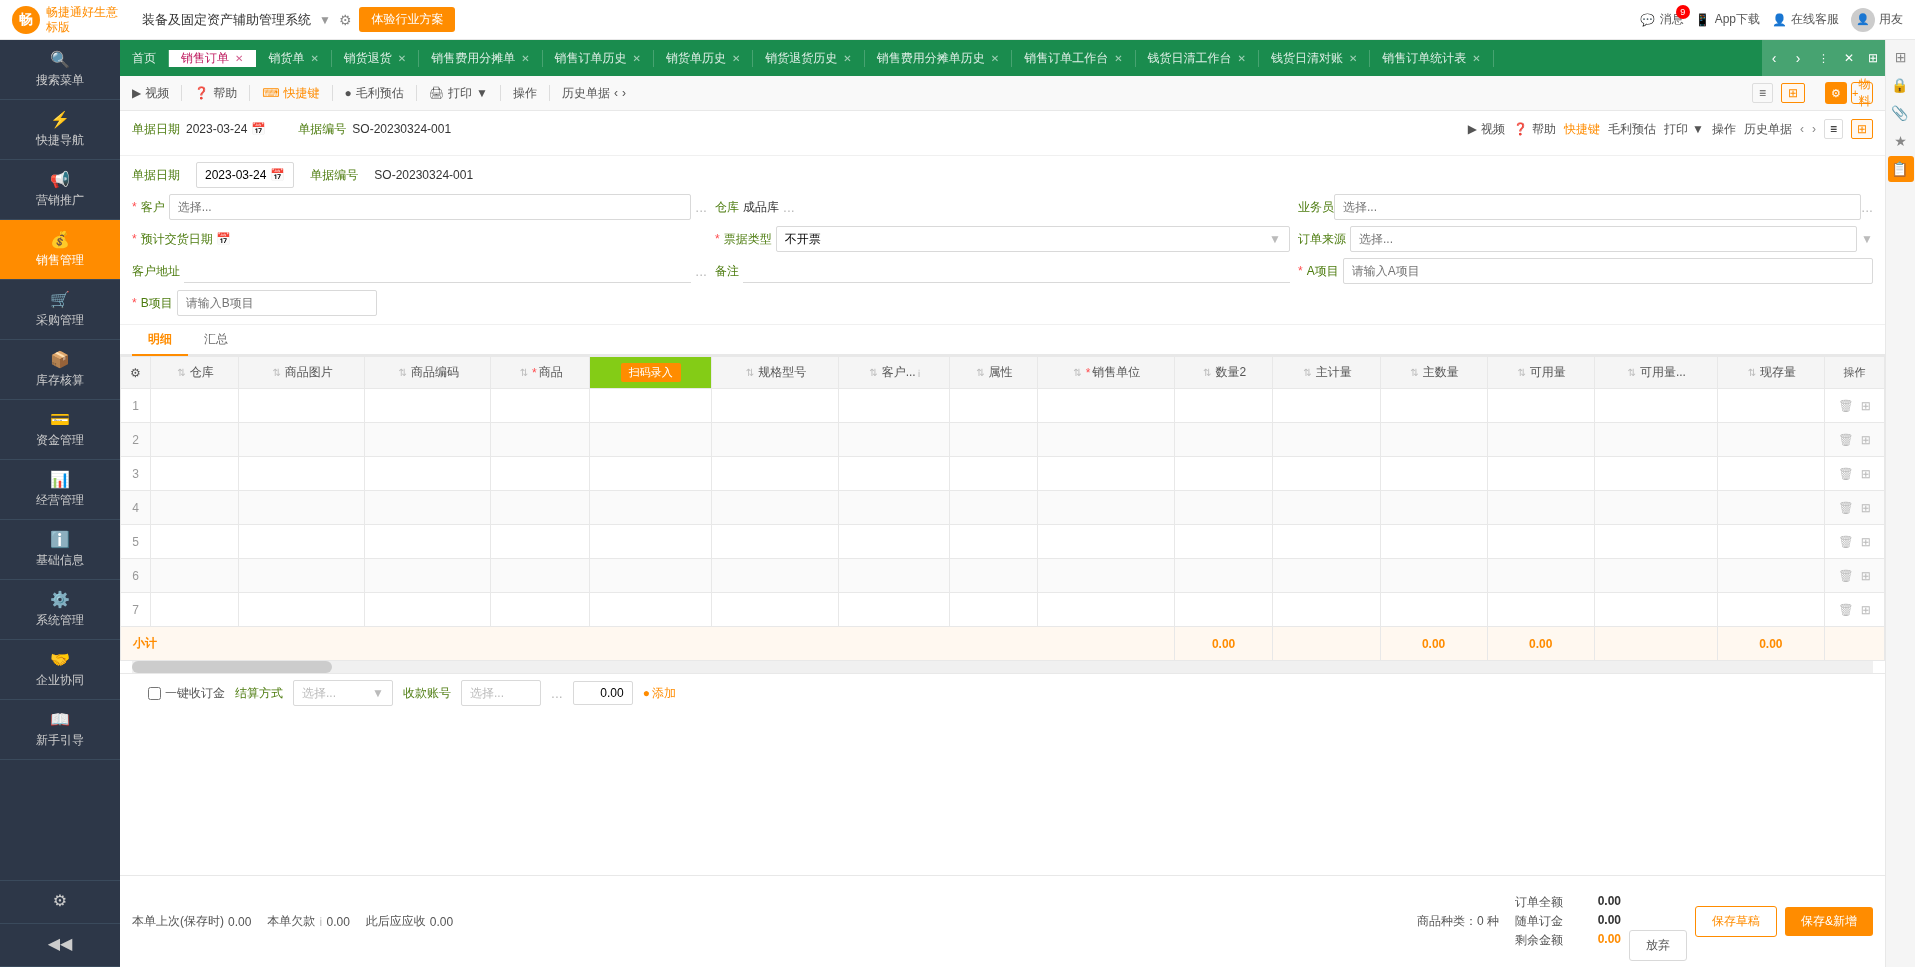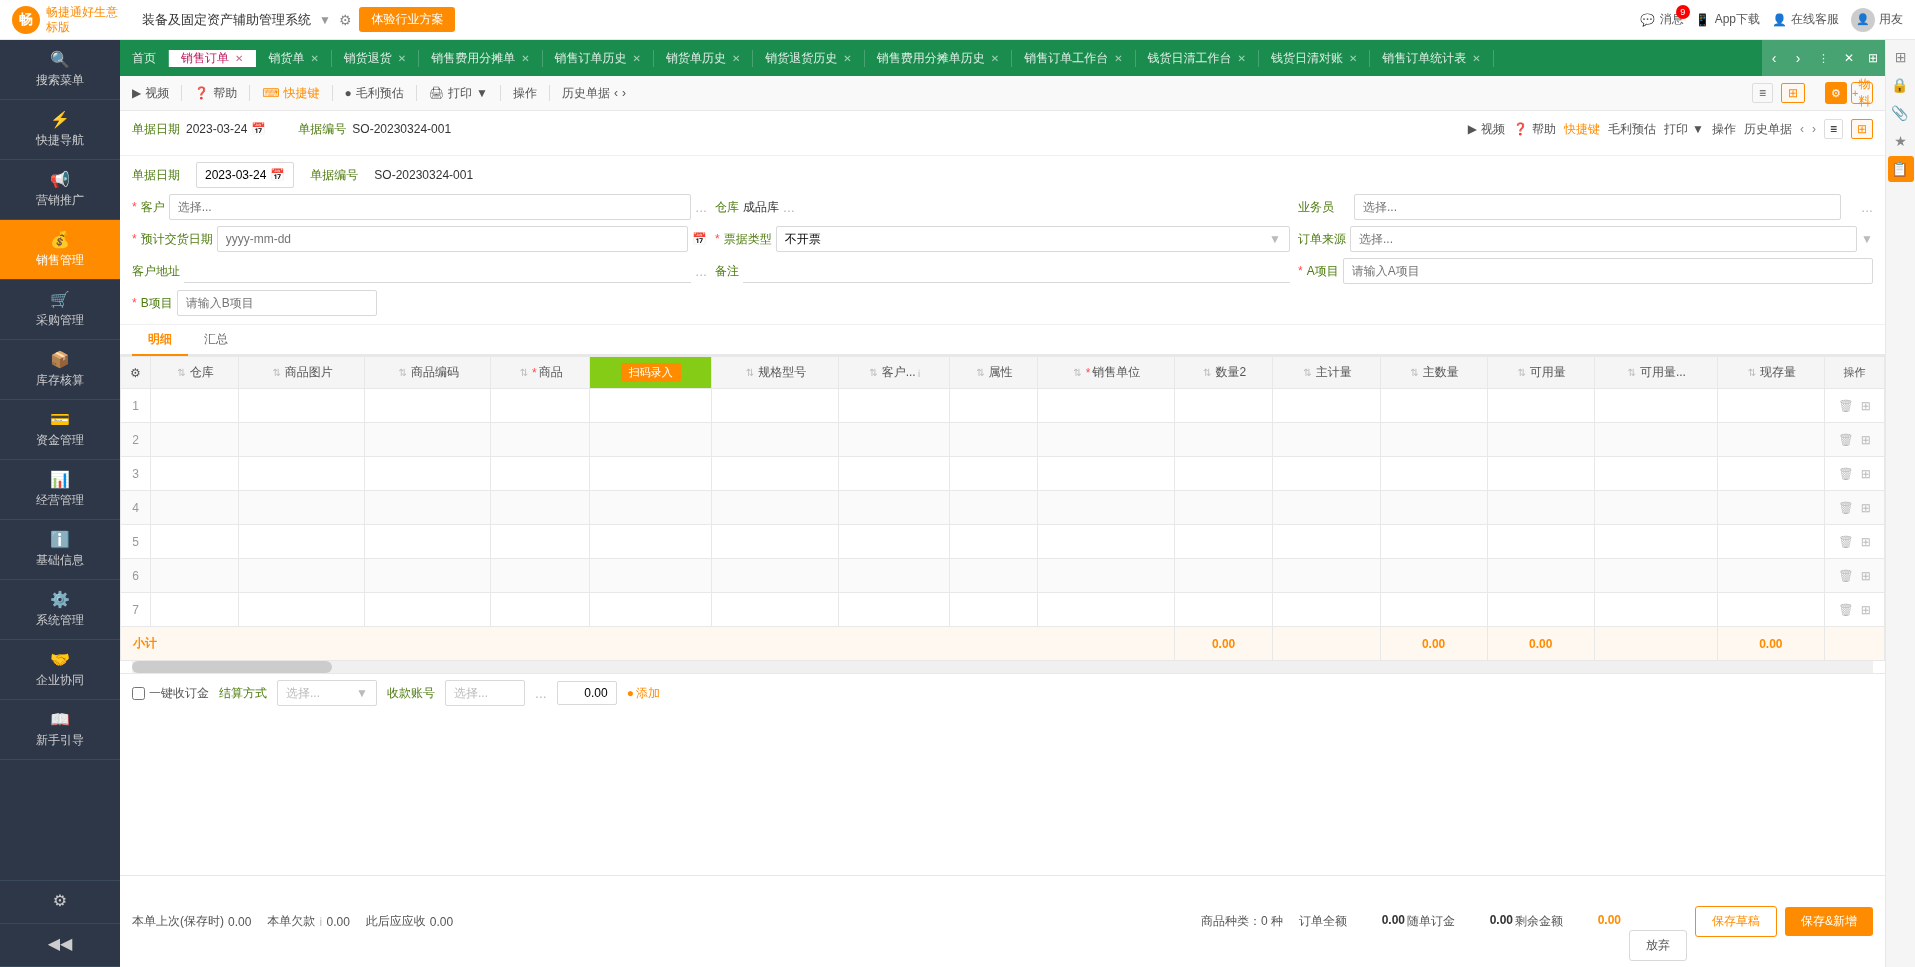--- a/index.html
+++ b/index.html
@@ -342,21 +342,21 @@
       background: #fff8f0 !important;
       font-weight: bold;
       color: #ff8c00;
     }
     .subtotal-label { color: #ff8c00; font-weight: bold; margin-top: 40px; }
 
     
     .bottom-section {
       background: #fff;
       border-top: 1px solid #e8e8e8;
-      padding: 6px 12px;
+      padding: 6px 28px;
     }
     .bottom-row {
       display: flex;
       align-items: center;
       gap: 10px;
     }
     .checkbox-label {
       display: flex;
       align-items: center;
       gap: 4px;
@@ -454,20 +454,21 @@
     .bottom-actions {
       display: flex;
       justify-content: space-between;
       align-items: center;
       padding: 6px 12px;
       background: #fff;
       border-top: 1px solid #e8e8e8;
     }
     .summary-right {
       display: flex;
+      flex-direction: column;
       align-items: flex-end;
       gap: 2px;
       margin-right: 8px;
     }
     .summary-line {
       display: flex;
       gap: 8px;
       font-size: 12px;
     }
     .summary-line .lbl { color: #555; }
@@ -756,32 +757,31 @@
             <span style="color:#ff4d4f;font-size:12px;">*</span>
             <span class="form-label">客户</span>
             <input class="form-input" style="flex: 1 1 0%;" placeholder="选择...">
             <span class="ellipsis-btn">...</span>
           </div>
           <div style="display:flex;align-items:center;gap:4px;flex:1;min-width:200px;">
             <span class="form-label">仓库</span>
             <span style="font-size:12px;color:#333;">成品库</span>
             <span class="ellipsis-btn">...</span>
           </div>
-          <div style="display:flex;align-items:center;gap:20px;flex:1;min-width:200px;">
+          <div style="display:flex;align-items:center;gap:0;flex:1;min-width:200px;">
             <span class="form-label">业务员</span>
             <input class="form-input" style="flex: 1 1 0%;" placeholder="选择...">
             <span class="ellipsis-btn">...</span>
           </div>
         </div>
 
         <div style="display:flex;align-items:center;gap:8px;margin-bottom:6px;flex-wrap:wrap;">
           <div style="display:flex;align-items:center;gap:4px;flex:1;min-width:200px;">
             <span style="color:#ff4d4f;font-size:12px;">*</span>
             <span class="form-label">预计交货日期</span>
-            <input class="form-input" style="flex: 1 1 0%;" placeholder="yyyy-mm-dd">
             <span style="color:#bbb;cursor:pointer;">📅</span>
           </div>
           <div style="display:flex;align-items:center;gap:4px;flex:1;min-width:200px;">
             <span style="color:#ff4d4f;font-size:12px;">*</span>
             <span class="form-label">票据类型</span>
             <div class="select-wrapper" style="flex:1;">
               <span>不开票</span>
               <span style="margin-left:auto;color:#bbb;">▼</span>
             </div>
           </div>

